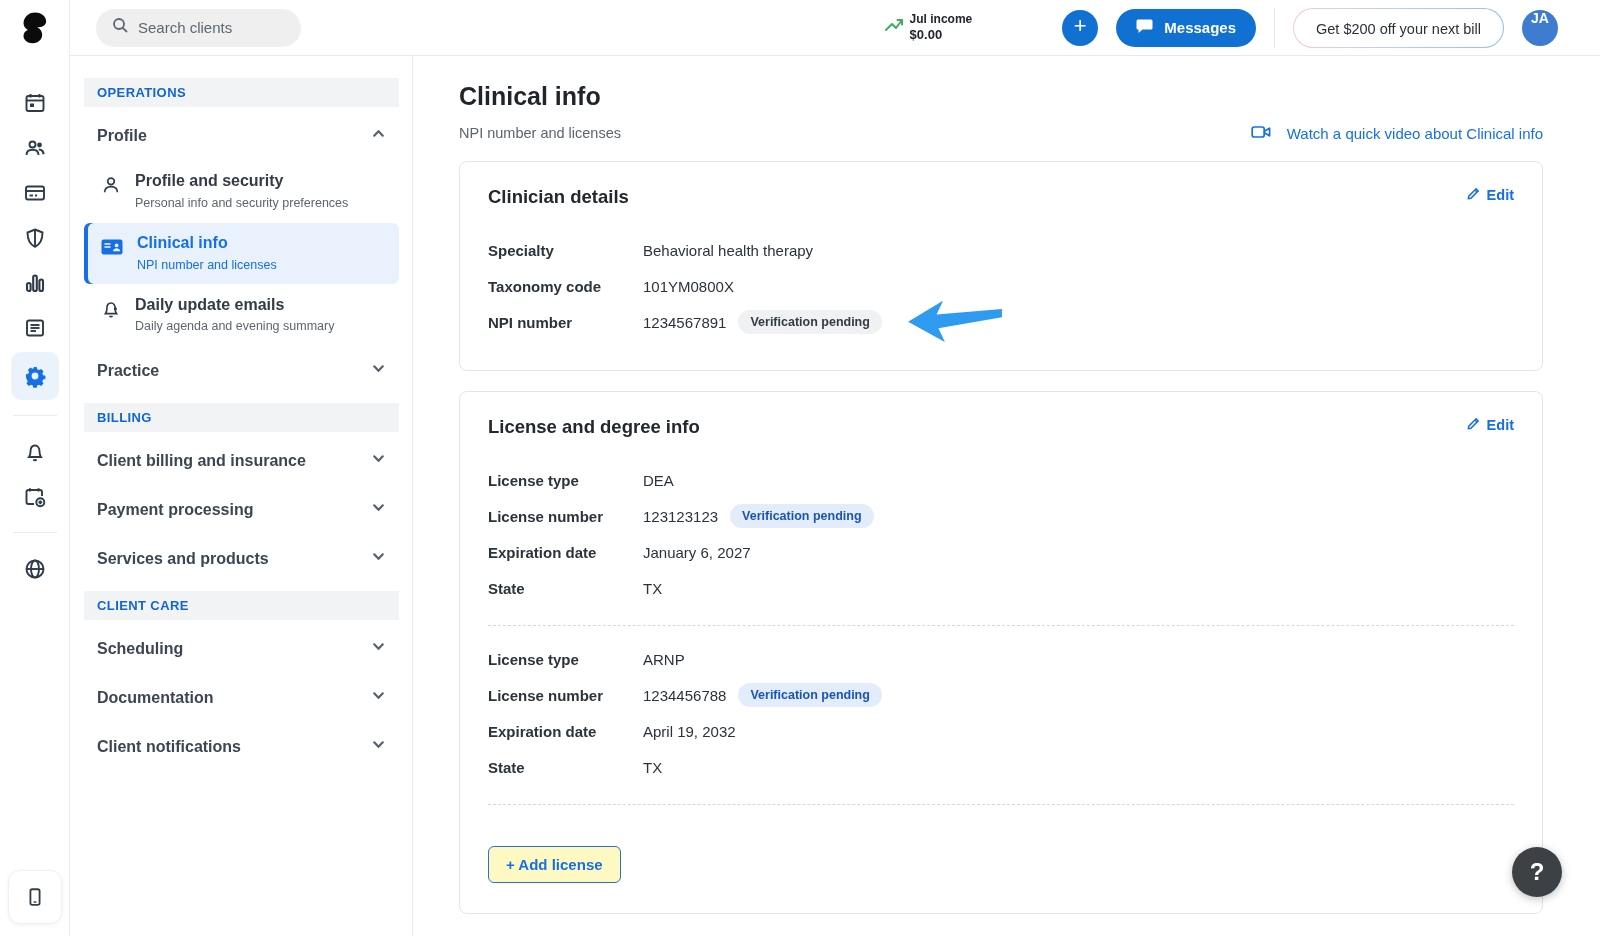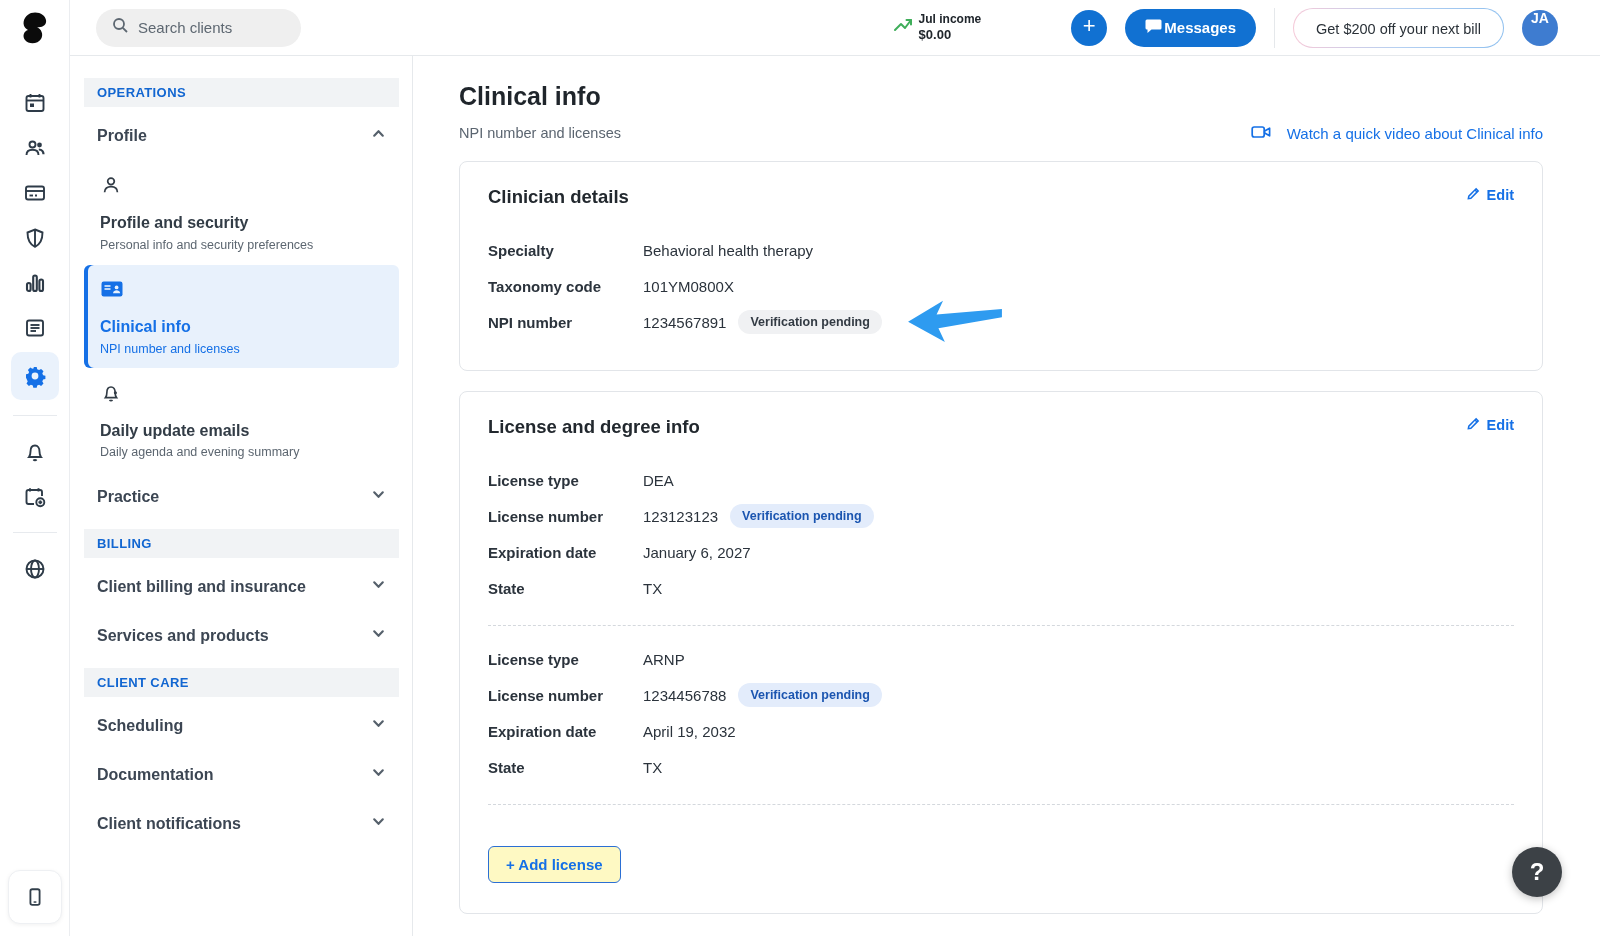--- a/index.html
+++ b/index.html
@@ -34,21 +34,21 @@
   .search-pill input::placeholder { color:#5d6771; }
   .topbar-right { margin-left:auto; display:flex; align-items:center; gap:18px; }
   .income { display:flex; align-items:center; margin-right:72px; }
   .income-txt { display:flex; flex-direction:column; line-height:1.25; }
   .income-label { font-size:12px; font-weight:bold; color:#20262c; }
   .income-value { font-size:13px; font-weight:bold; color:#20262c; }
   .plus-btn { width:36px; height:36px; border-radius:50%; background:#1171d2; color:#fff;
     border:none; font-size:22px; line-height:1; display:flex; align-items:center; justify-content:center;
     cursor:pointer; font-family:inherit; padding-bottom:3px; }
   .messages-btn { height:38px; border-radius:19px; background:#1171d2; color:#fff; border:none;
-    display:flex; align-items:center; padding:0 20px; font-size:15px; font-weight:bold;
+    display:flex; align-items:center; gap:9px; padding:0 20px; font-size:15px; font-weight:bold;
     font-family:inherit; cursor:pointer; }
   .tb-div { width:1px; height:40px; background:#e5e8eb; }
   .offer-btn { height:40px; border-radius:20px; padding:12px 22px; font-size:14.5px; color:#2a3138;
     background:linear-gradient(#fff,#fff) padding-box, linear-gradient(90deg,#f6c9d8,#b5d0f2,#8fc0ef) border-box;
     border:1.5px solid transparent; font-family:inherit; cursor:pointer; }
   .avatar { width:36px; height:36px; border-radius:50%; background:#3e7cd0; color:#fff; font-size:14px;
     font-weight:bold; display:flex; justify-content:center; cursor:pointer; }
 
   
   .body-row { flex:1; display:flex; min-height:0; }
@@ -56,21 +56,21 @@
   
   .sidebar { width:343px; flex:0 0 343px; border-right:1px solid #e6e9ec; padding:14px 13px 0 14px;
     overflow:hidden; }
   .side-section { background:#f1f3f5; color:#1266d1; font-size:13px; font-weight:bold;
     letter-spacing:.4px; padding:7px 13px; margin:8px 0 4px; }
   .side-group { display:flex; align-items:center; justify-content:space-between; padding:15px 13px;
     cursor:pointer; }
   .side-group-label { font-size:16px; font-weight:bold; color:#3c4653; }
   .chev { color:#55606b; flex:0 0 auto; }
   .sub-item { display:flex; align-items:flex-start; gap:13px; padding:10px 10px 12px 16px;
-    border-radius:6px; cursor:pointer; margin:1px 0; color:#323c46;flex-direction:column; }
+    border-radius:6px; cursor:pointer; margin:1px 0; color:#323c46; }
   .sub-item .si-icon { margin-top:3px; color:#323c46; }
   .sub-title { font-size:16px; font-weight:bold; color:#323c46; line-height:1.3; }
   .sub-desc { font-size:12.5px; color:#5c6670; margin-top:4px; }
   .sub-item.active { background:#e8f1fc; box-shadow:inset 4px 0 0 #1570e6; }
   .sub-item.active .sub-title, .sub-item.active .sub-desc, .sub-item.active .si-icon { color:#1570e6; }
 
   
   .main { flex:1; padding:26px 57px 0 46px; overflow:hidden; position:relative; }
   .main-head { display:flex; align-items:flex-end; justify-content:space-between; }
   .page-title { font-size:25px; font-weight:bold; color:#1f252b; }
@@ -329,20 +329,28 @@
 
         <div class="side-group">
           <span class="side-group-label">Client billing and insurance</span>
           <span class="chev">
             <svg width="15" height="15" viewBox="0 0 14 14" fill="none" stroke="currentColor" stroke-width="2" stroke-linecap="round" stroke-linejoin="round">
                 <polyline points="3,5 7,9.2 11,5"></polyline>
               </svg>
           </span>
         </div>
         <div class="side-group">
+          <span class="side-group-label">Payment processing</span>
+          <span class="chev">
+            <svg width="15" height="15" viewBox="0 0 14 14" fill="none" stroke="currentColor" stroke-width="2" stroke-linecap="round" stroke-linejoin="round">
+                <polyline points="3,5 7,9.2 11,5"></polyline>
+              </svg>
+          </span>
+        </div>
+        <div class="side-group">
           <span class="side-group-label">Services and products</span>
           <span class="chev">
             <svg width="15" height="15" viewBox="0 0 14 14" fill="none" stroke="currentColor" stroke-width="2" stroke-linecap="round" stroke-linejoin="round">
                 <polyline points="3,5 7,9.2 11,5"></polyline>
               </svg>
           </span>
         </div>
 
         <div class="side-section">CLIENT CARE</div>
 

